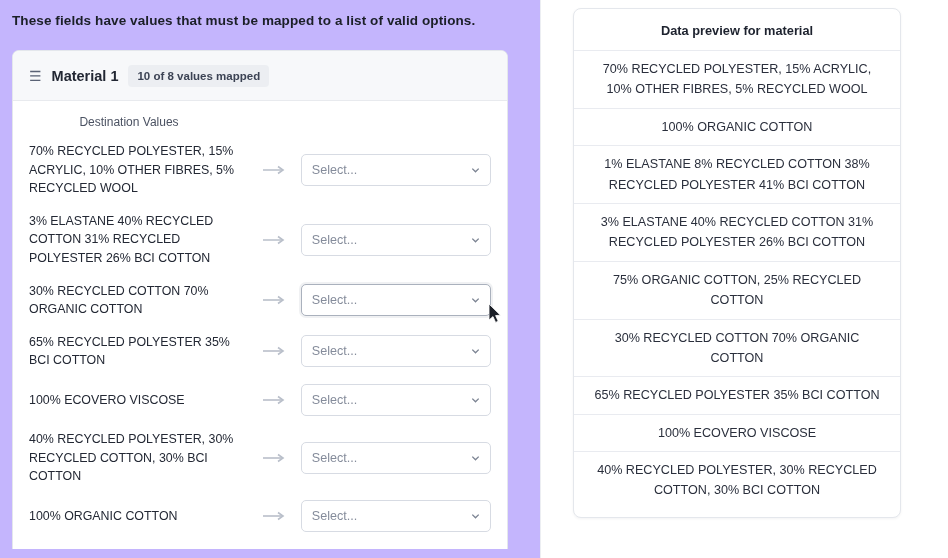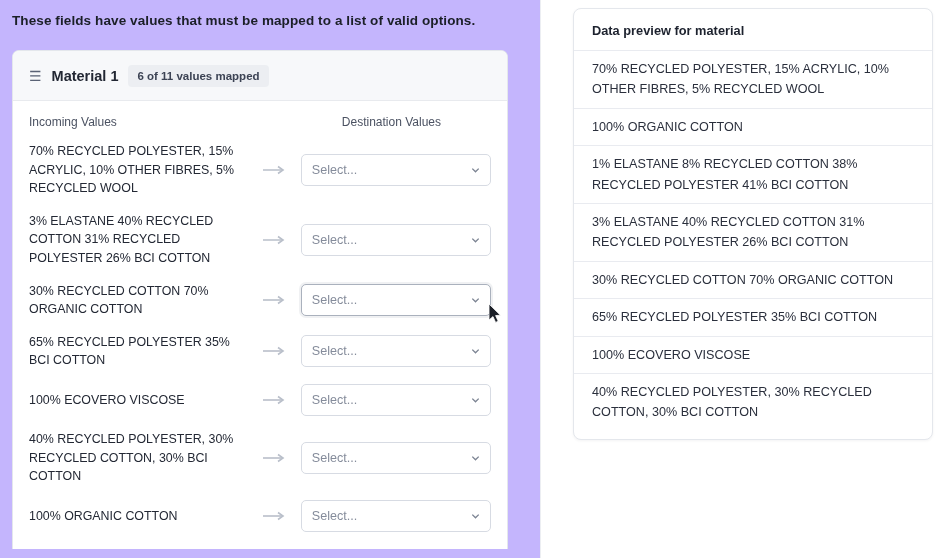--- a/index.html
+++ b/index.html
@@ -157,26 +157,27 @@
     width: 14px;
     height: 20px;
     pointer-events: none;
   }
 
   
   .preview-panel {
     position: absolute;
     left: 573px;
     top: 8px;
-    width: 360px;
+    width: 328px;
     background: #ffffff;
     border: 1px solid #e4e7ec;
     border-radius: 8px;
     box-shadow: 0 1px 3px rgba(20,25,40,0.05);
     padding: 0 0 8px 0;
+    text-align: center;
   }
   .preview-title {
     font-size: 12.8px;
     font-weight: bold;
     color: #1d222e;
     padding: 14px 18px 12px 18px;
     border-bottom: 1px solid #e9ebf0;
   }
   .preview-item {
     font-size: 12.6px;
@@ -203,27 +204,26 @@
 
   <div class="left-col">
 
     <div class="intro-text">These fields have values that must be mapped to a list of valid options.</div>
 
     <div class="mapping-card">
 
       <div class="card-header">
         <span class="drag-handle">☰</span>
         <span class="card-title">Material 1</span>
-        <span class="badge">6 of 11 values mapped</span>
+        <span class="badge">10 of 8 values mapped</span>
       </div>
 
       <div class="card-body">
 
         <div class="col-heads">
-          <div class="col-head incoming">Incoming Values</div>
           <div class="col-head destination">Destination Values</div>
         </div>
 
         <div class="map-row">
           <div class="incoming-val">70% RECYCLED POLYESTER, 15% ACRYLIC, 10% OTHER FIBRES, 5% RECYCLED WOOL</div>
           <div class="arrow-cell">
             <svg width="26" height="10" viewBox="0 0 26 10">
                 <line x1="1" y1="5" x2="20" y2="5" stroke="#b9bfca" stroke-width="1.6"></line>
                 <polyline points="16,1.5 21,5 16,8.5" fill="none" stroke="#b9bfca" stroke-width="1.6"></polyline>
               </svg>
@@ -371,19 +371,20 @@
   </div>
 
   <div class="panel-divider"></div>
 
   <div class="preview-panel">
     <div class="preview-title">Data preview for material</div>
     <div class="preview-item">70% RECYCLED POLYESTER, 15% ACRYLIC, 10% OTHER FIBRES, 5% RECYCLED WOOL</div>
     <div class="preview-item">100% ORGANIC COTTON</div>
     <div class="preview-item">1% ELASTANE 8% RECYCLED COTTON 38% RECYCLED POLYESTER 41% BCI COTTON</div>
     <div class="preview-item">3% ELASTANE 40% RECYCLED COTTON 31% RECYCLED POLYESTER 26% BCI COTTON</div>
+    <div class="preview-item">75% ORGANIC COTTON, 25% RECYCLED COTTON</div>
     <div class="preview-item">30% RECYCLED COTTON 70% ORGANIC COTTON</div>
     <div class="preview-item">65% RECYCLED POLYESTER 35% BCI COTTON</div>
     <div class="preview-item">100% ECOVERO VISCOSE</div>
     <div class="preview-item">40% RECYCLED POLYESTER, 30% RECYCLED COTTON, 30% BCI COTTON</div>
   </div>
 
 </div>
 
 </body></html>

